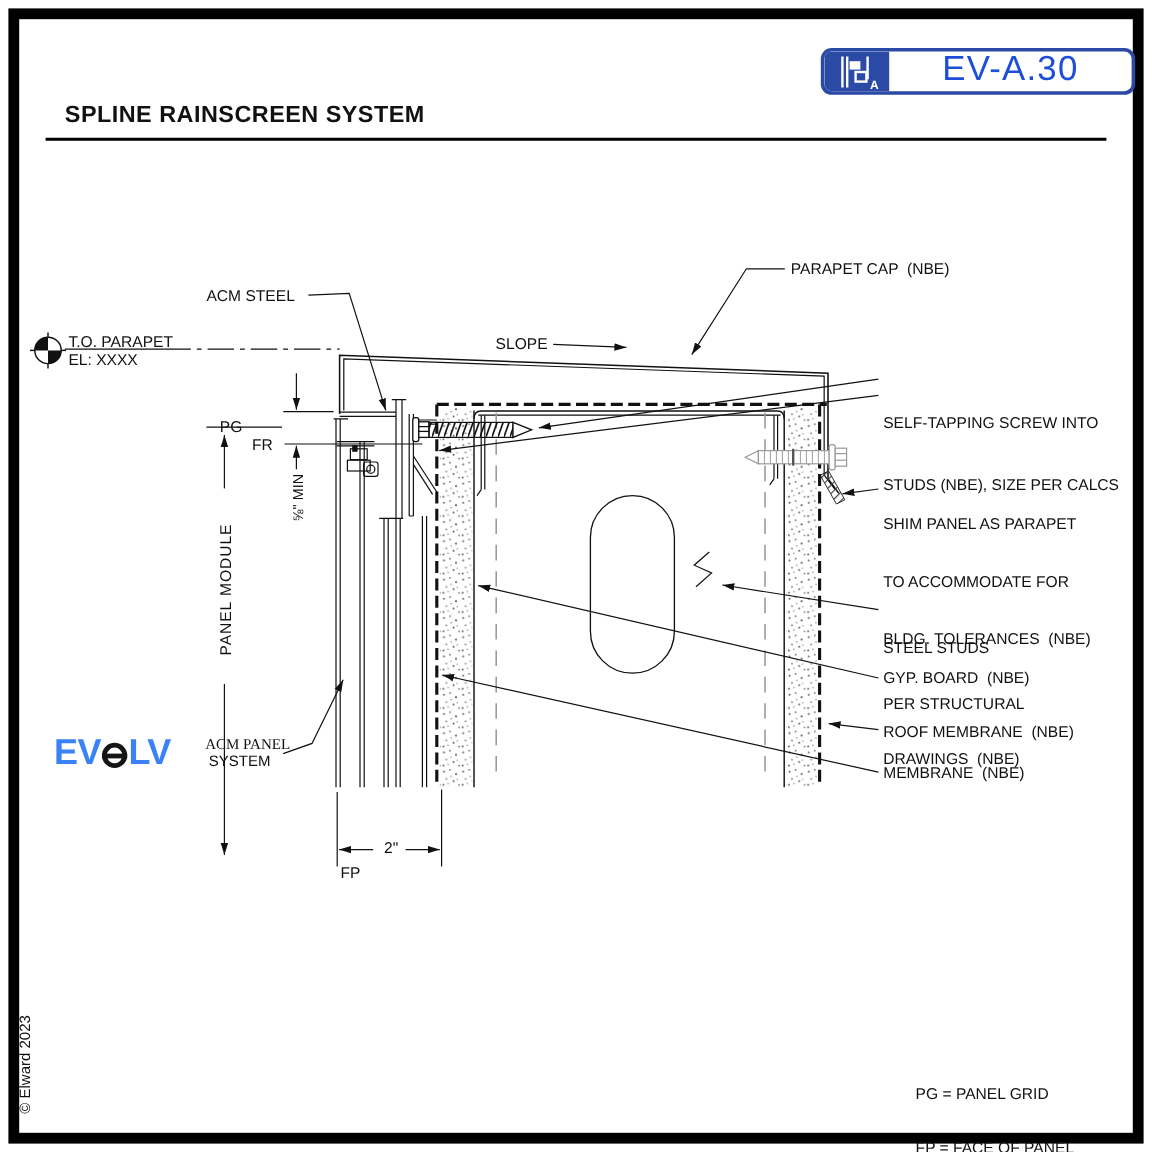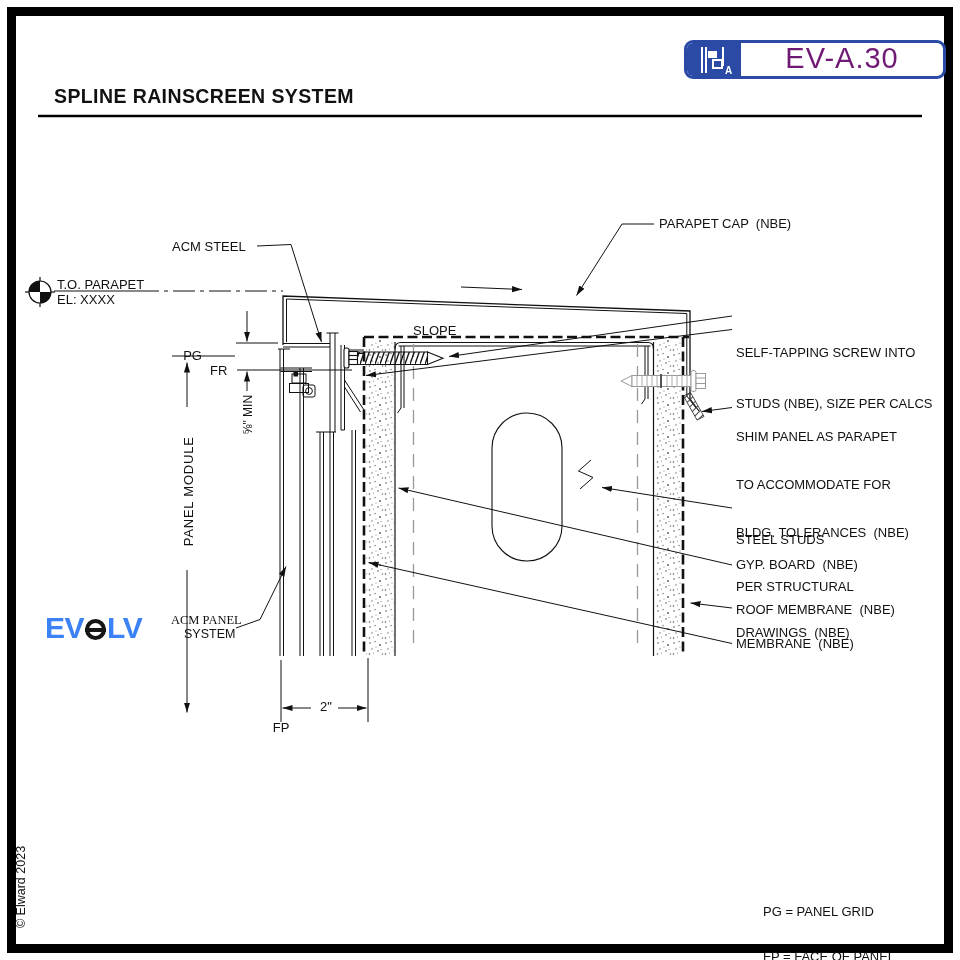--- a/index.html
+++ b/index.html
@@ -8,21 +8,21 @@
   .frame{position:absolute;inset:7px;border:9px solid #000;pointer-events:none;}
   svg.draw{position:absolute;left:0;top:0;z-index:1;}
   .t{position:absolute;z-index:2;font-size:13px;line-height:1.12;white-space:pre;color:#111;}
   .title{left:38px;top:86px;font-size:19.5px;font-weight:bold;letter-spacing:.4px;margin-left:16px;}
   .badge{position:absolute;z-index:3;left:684px;top:40px;width:262px;height:39px;
          border:3px solid #2b4aa5;border-radius:9px;background:#fff;display:flex;
          align-items:stretch;box-sizing:border-box;overflow:hidden;}
   .badge-ico{width:54px;background:#2b4aa5;border-radius:4px 0 0 4px;display:flex;
          align-items:center;justify-content:center;}
   .badge-code{flex:1;display:flex;align-items:center;justify-content:center;
-         font-size:29px;letter-spacing:1px;color:#701a75;padding-bottom:2px;}
+         font-size:29px;letter-spacing:1px;color:#1d4ed8;padding-bottom:2px;}
   .blk{line-height:16px;}
   .rot{transform:rotate(-90deg);text-align:center;}
   .logo{position:absolute;z-index:2;left:45px;top:611px;display:flex;align-items:center;
         font-size:30px;font-weight:800;letter-spacing:-.5px;color:#3b82f6;}
   .o-glyph{display:inline-block;width:13px;height:13px;border:4.5px solid #161616;
         border-radius:50%;position:relative;margin:3px 1px 0 1px;}
   .o-glyph::after{content:"";position:absolute;left:-4px;top:50%;margin-top:-2px;
         width:21px;height:4px;background:#161616;}
   .legend div{line-height:16.2px;}
 </style>
@@ -197,21 +197,21 @@
       <text x="38" y="30" fill="#fff" font-size="10" font-weight="bold" font-family="Liberation Sans, sans-serif">A</text>
     </svg>
   </div>
   <div class="badge-code">EV-A.30</div>
 </div>
 
 <div class="t" style="left:57px;top:278px;">T.O. PARAPET</div>
 <div class="t" style="left:57px;top:293px;">EL: XXXX</div>
 
 <div class="t" style="left:172px;top:240px;">ACM STEEL</div>
-<div class="t" style="left:413px;top:280px;margin-top:44px;">SLOPE</div>
+<div class="t" style="left:413px;top:280px;">SLOPE</div>
 <div class="t" style="left:659px;top:217px;">PARAPET CAP  (NBE)</div>
 
 <div class="t blk" style="left:736px;top:310px;line-height:17px;">
   <div>SELF-TAPPING SCREW INTO</div>
   <div>STUDS (NBE), SIZE PER CALCS</div>
 </div>
 <div class="t blk" style="left:736px;top:397px;">
   <div>SHIM PANEL AS PARAPET</div>
   <div>TO ACCOMMODATE FOR</div>
   <div>BLDG. TOLERANCES  (NBE)</div>
@@ -223,29 +223,29 @@
 </div>
 <div class="t" style="left:736px;top:558px;">GYP. BOARD  (NBE)</div>
 <div class="t" style="left:736px;top:603px;">ROOF MEMBRANE  (NBE)</div>
 <div class="t" style="left:736px;top:637px;">MEMBRANE  (NBE)</div>
 
 <div class="t" style="left:146px;top:349px;width:24px;text-align:right;margin-left:32px;">PG</div>
 <div class="t" style="left:210px;top:364px;width:22px;">FR</div>
 <div class="t rot" style="left:204px;top:408px;width:90px;font-size:12px;">⅝" MIN</div>
 <div class="t rot" style="left:109px;top:484px;width:160px;letter-spacing:.8px;">PANEL MODULE</div>
 <div class="t" style="left:314px;top:700px;width:24px;text-align:center;">2"</div>
-<div class="t" style="left:269px;top:721px;width:24px;text-align:center;">FP</div>
+<div class="t" style="left:280px;top:721px;width:24px;text-align:center;">FP</div>
 
 <div class="logo">
   <span>EV</span>
     <span class="o-glyph"></span>
     <span>LV</span>
 </div>
 <div class="t" style="left:171px;top:613px;font-size:12.5px;font-family:Liberation Serif, serif;">ACM PANEL</div>
-<div class="t" style="left:184px;top:627px;font-size:12.5px;">SYSTEM</div>
+<div class="t" style="left:174px;top:627px;font-size:12.5px;">SYSTEM</div>
 
 <div class="t legend" style="left:763px;top:875px;">
   <div>PG = PANEL GRID</div>
   <div>FP = FACE OF PANEL</div>
   
   
 </div>
 
 <div class="t rot" style="left:-39px;top:880px;width:120px;font-size:12.5px;">© Elward 2023</div>
 

